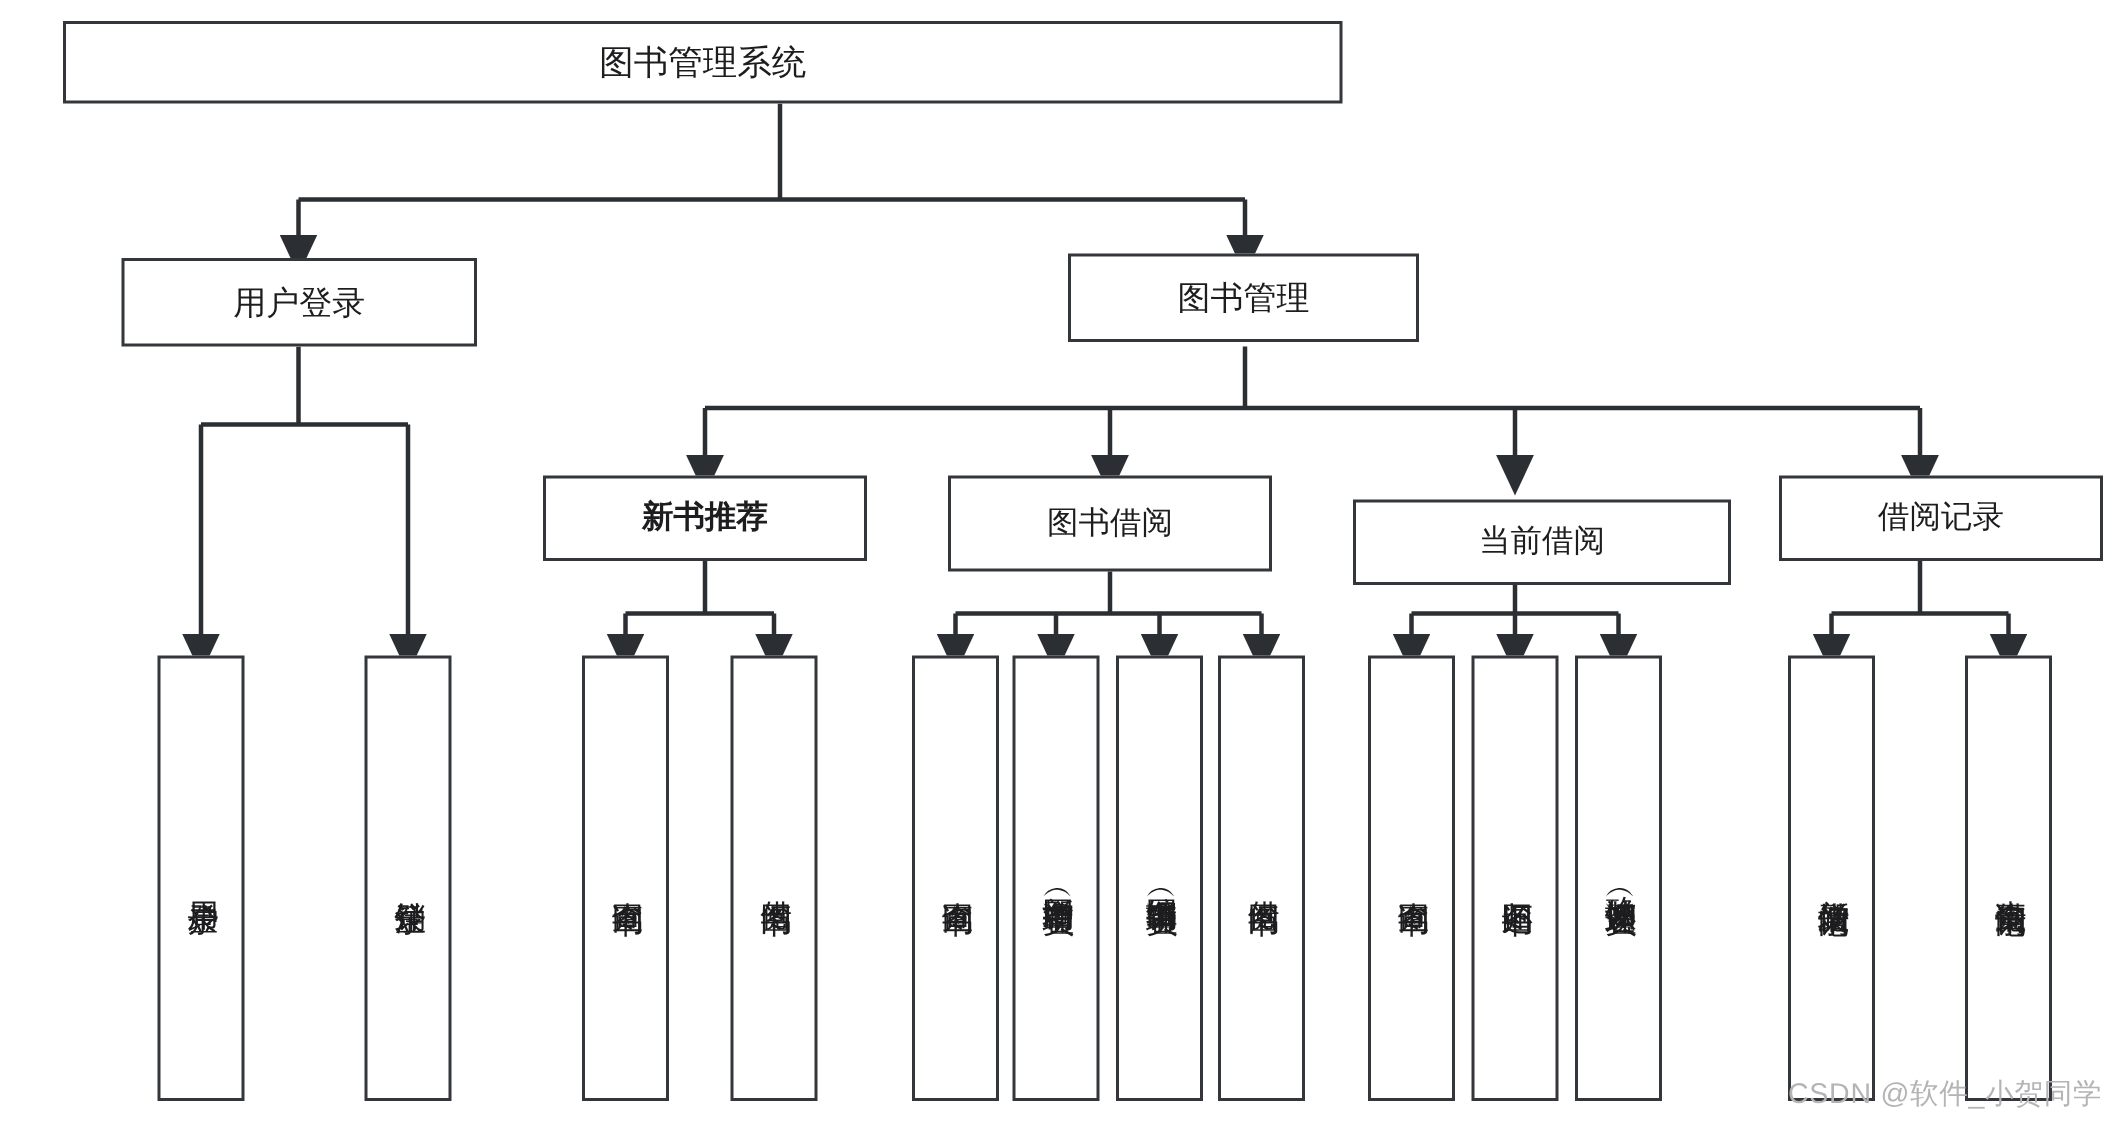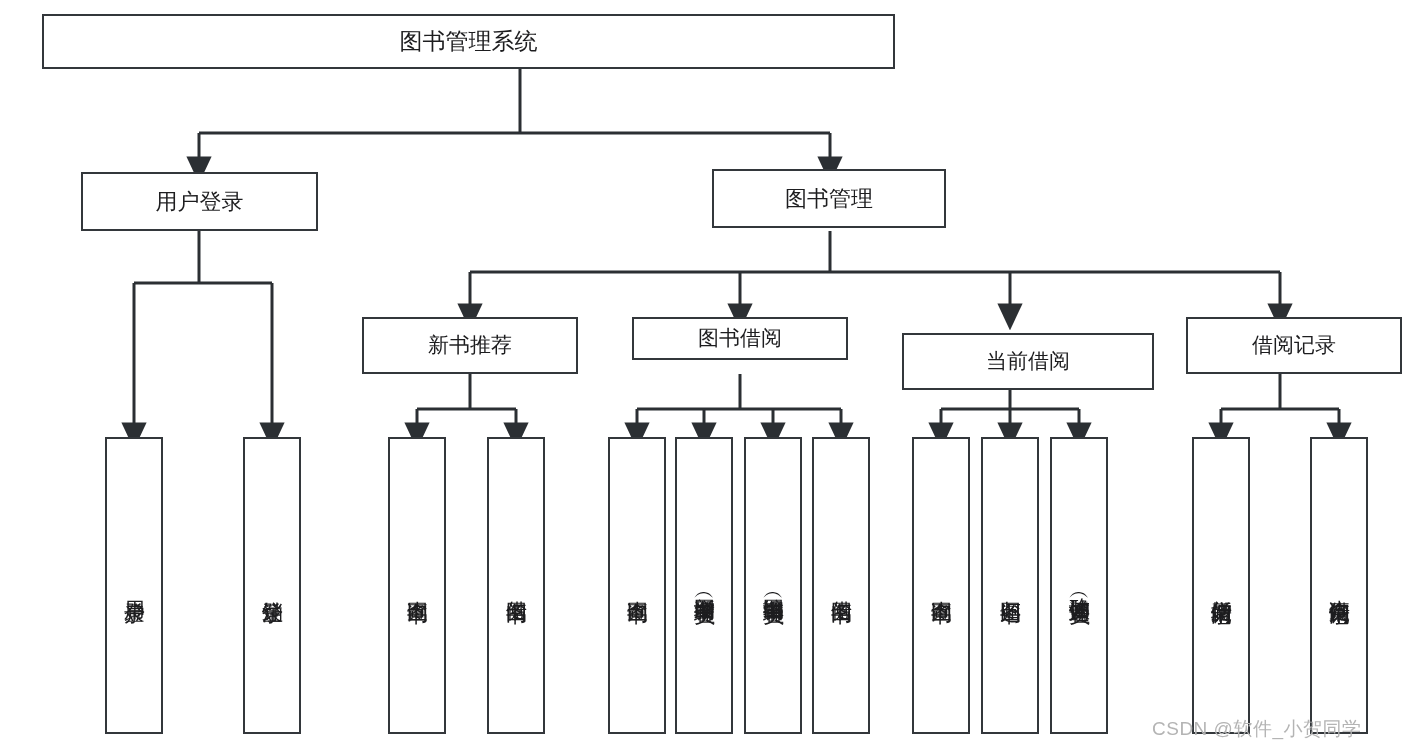--- a/index.html
+++ b/index.html
@@ -125,24 +125,24 @@
     <span class="label">图书管理系统</span>
   </div>
 
   <div class="node node-l1" style="left:81px; top:172px; width:237px; height:59px;">
     <span class="label">用户登录</span>
   </div>
   <div class="node node-l1" style="left:712px; top:169px; width:234px; height:59px;">
     <span class="label">图书管理</span>
   </div>
 
-  <div class="node node-l2" style="left:362px; top:317px; width:216px; height:57px;">
+  <div class="node node-l2" style="left:362px; top:317px; width:216px; height:57px;font-weight:bold;">
     <span class="label">新书推荐</span>
   </div>
-  <div class="node node-l2" style="left:632px; top:317px; width:216px; height:43px;">
+  <div class="node node-l2" style="left:632px; top:317px; width:216px; height:64px;">
     <span class="label">图书借阅</span>
   </div>
   <div class="node node-l2" style="left:902px; top:317px; width:252px; height:57px;margin-top:16px;">
     <span class="label">当前借阅</span>
   </div>
   <div class="node node-l2" style="left:1172px; top:317px; width:216px; height:57px;margin-left:14px;">
     <span class="label">借阅记录</span>
   </div>
 
   <div class="node node-leaf" style="left:105px; top:437px; width:58px; height:297px;">
@@ -178,15 +178,15 @@
   <div class="node node-leaf" style="left:1050px; top:437px; width:58px; height:297px;">
     <span class="label">确认归还（管理员）</span>
   </div>
   <div class="node node-leaf" style="left:1192px; top:437px; width:58px; height:297px;">
     <span class="label">新增借阅记录</span>
   </div>
   <div class="node node-leaf" style="left:1310px; top:437px; width:58px; height:297px;">
     <span class="label">查询借阅记录</span>
   </div>
 
-  <div class="watermark" style="left:1152px; top:716px;">CSDN @软件_小贺同学</div>
+  <div class="watermark" style="left:1192px; top:716px;">CSDN @软件_小贺同学</div>
 
 </div>
 
 </body></html>

